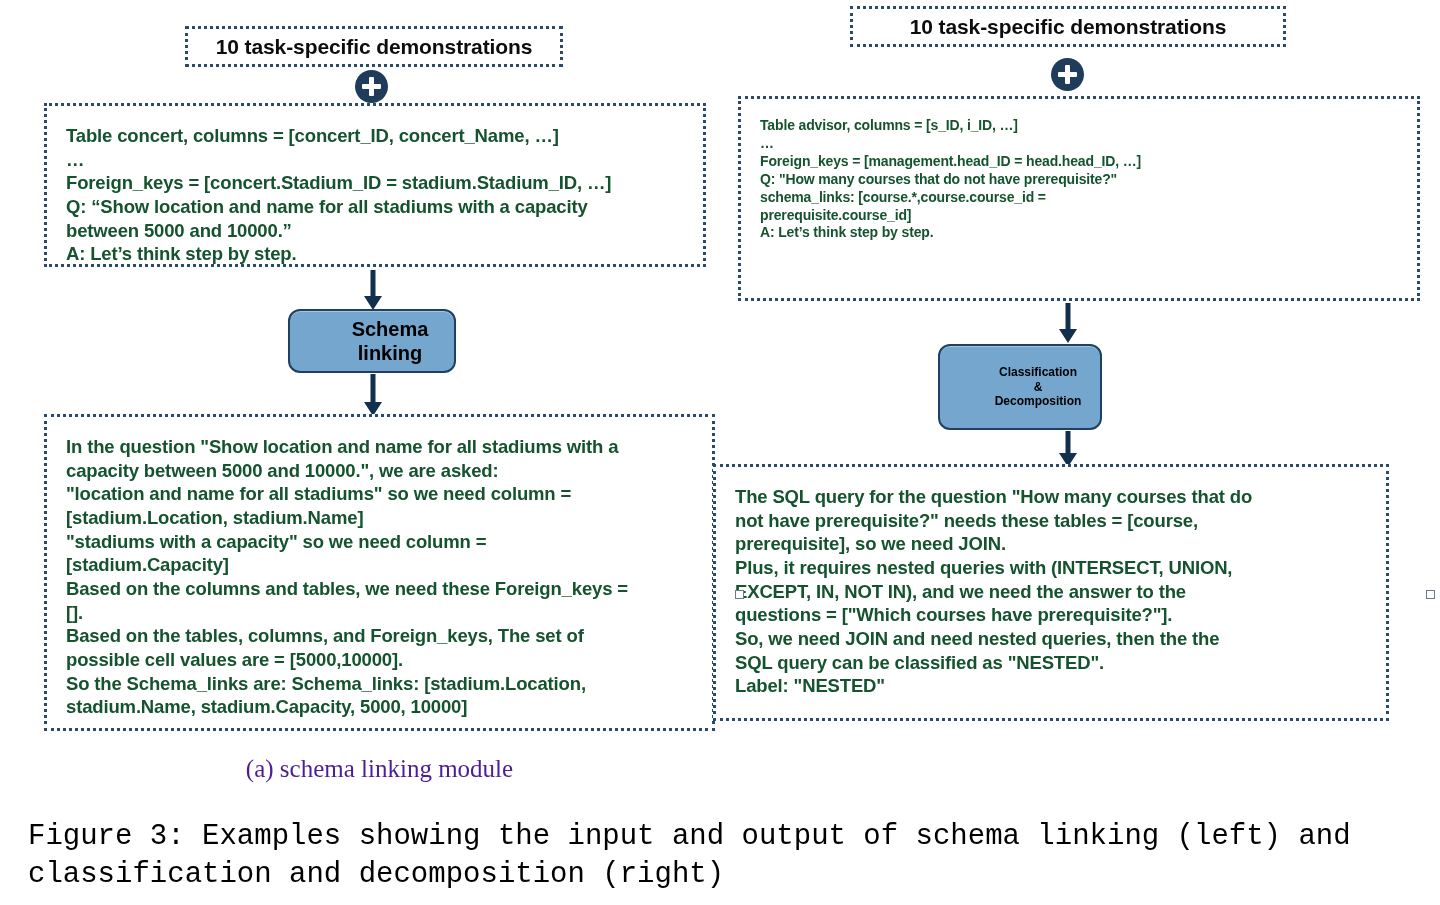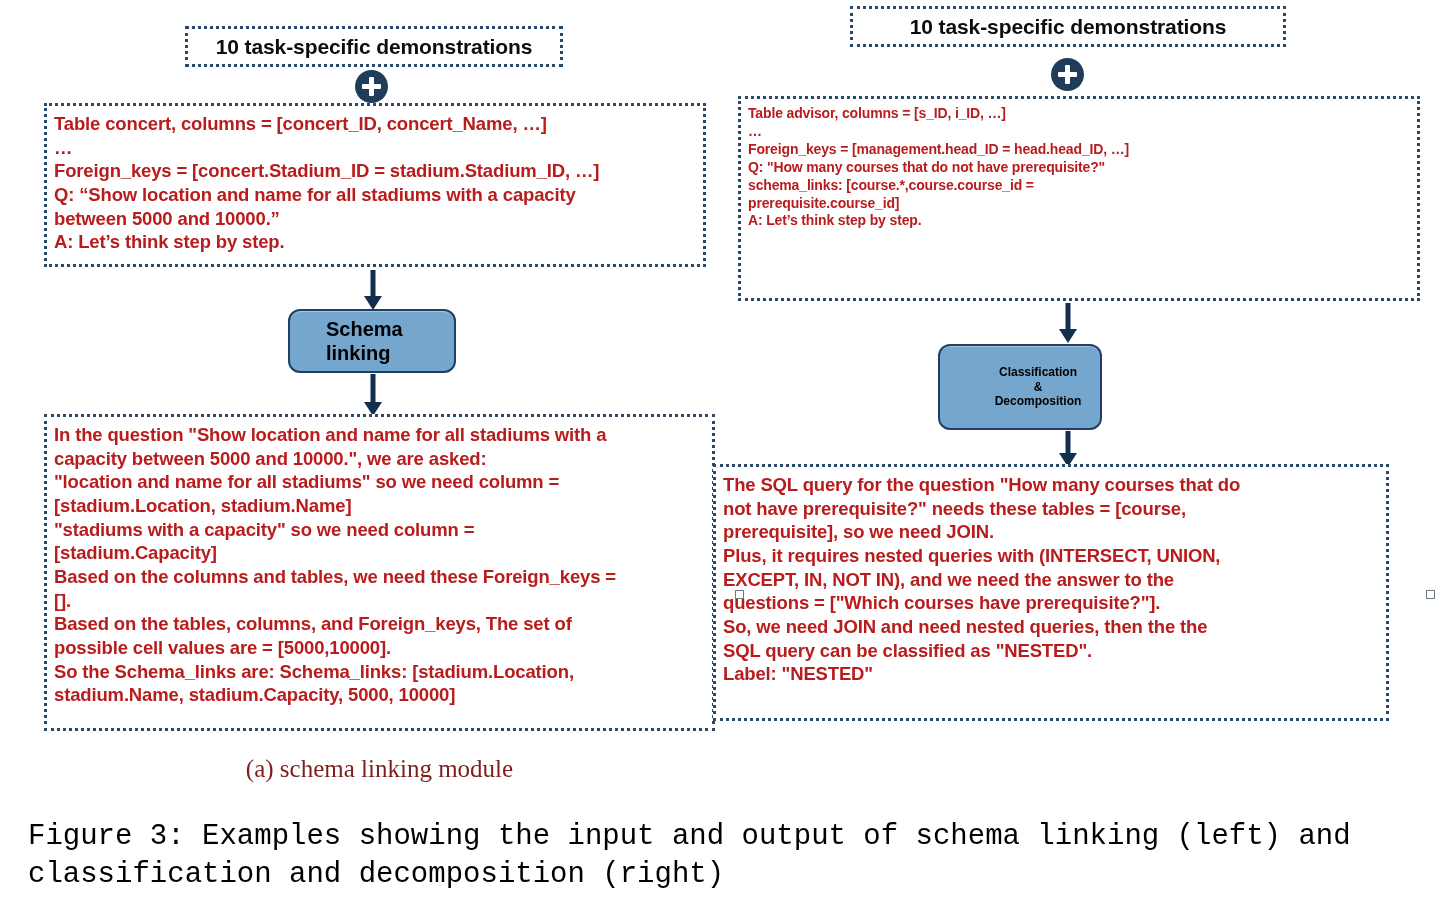--- a/index.html
+++ b/index.html
@@ -29,23 +29,23 @@
     font-weight: bold;
     color: #0d0d0d;
     letter-spacing: -0.1px;
     white-space: nowrap;
   }
 
   .body-box {
     padding: 6px 4px 6px 7px;
   }
   .body-box p {
-    margin: 0;
+    margin: 12px;
     font-weight: bold;
-    color: #b91c1c;
+    color: #14532d;
     line-height: 1.28;
     white-space: pre-wrap;
     letter-spacing: -0.15px;
   }
 
   
   .plus-badge {
     position: absolute;
     border-radius: 50%;
     background: #1f3c5a;
@@ -66,20 +66,21 @@
     position: absolute;
     background: #74a6ce;
     border: 2.5px solid #1f3f63;
     border-radius: 12px;
     display: flex;
     flex-direction: column;
     align-items: center;
     justify-content: center;
     color: #000000;
     font-weight: bold;
+    text-align: center;
     line-height: 1.22;
     box-shadow: inset 0 1px 0 rgba(255,255,255,0.35);
     padding-left: 36px;
   }
 
   
   .arrow { position: absolute; }
   .arrow .shaft {
     position: absolute;
     left: 50%;
@@ -97,21 +98,21 @@
     border-left: 9px solid transparent;
     border-right: 9px solid transparent;
     border-top: 14px solid #12304d;
   }
 
   
   .sub-caption {
     position: absolute;
     font-family: "Liberation Serif", serif;
     font-size: 25px;
-    color: #7f1d1d;
+    color: #4c1d95;
     text-align: center;
     white-space: nowrap;
   }
 
   
   .fig-caption {
     position: absolute;
     left: 28px;
     top: 818px;
     width: 1400px;

